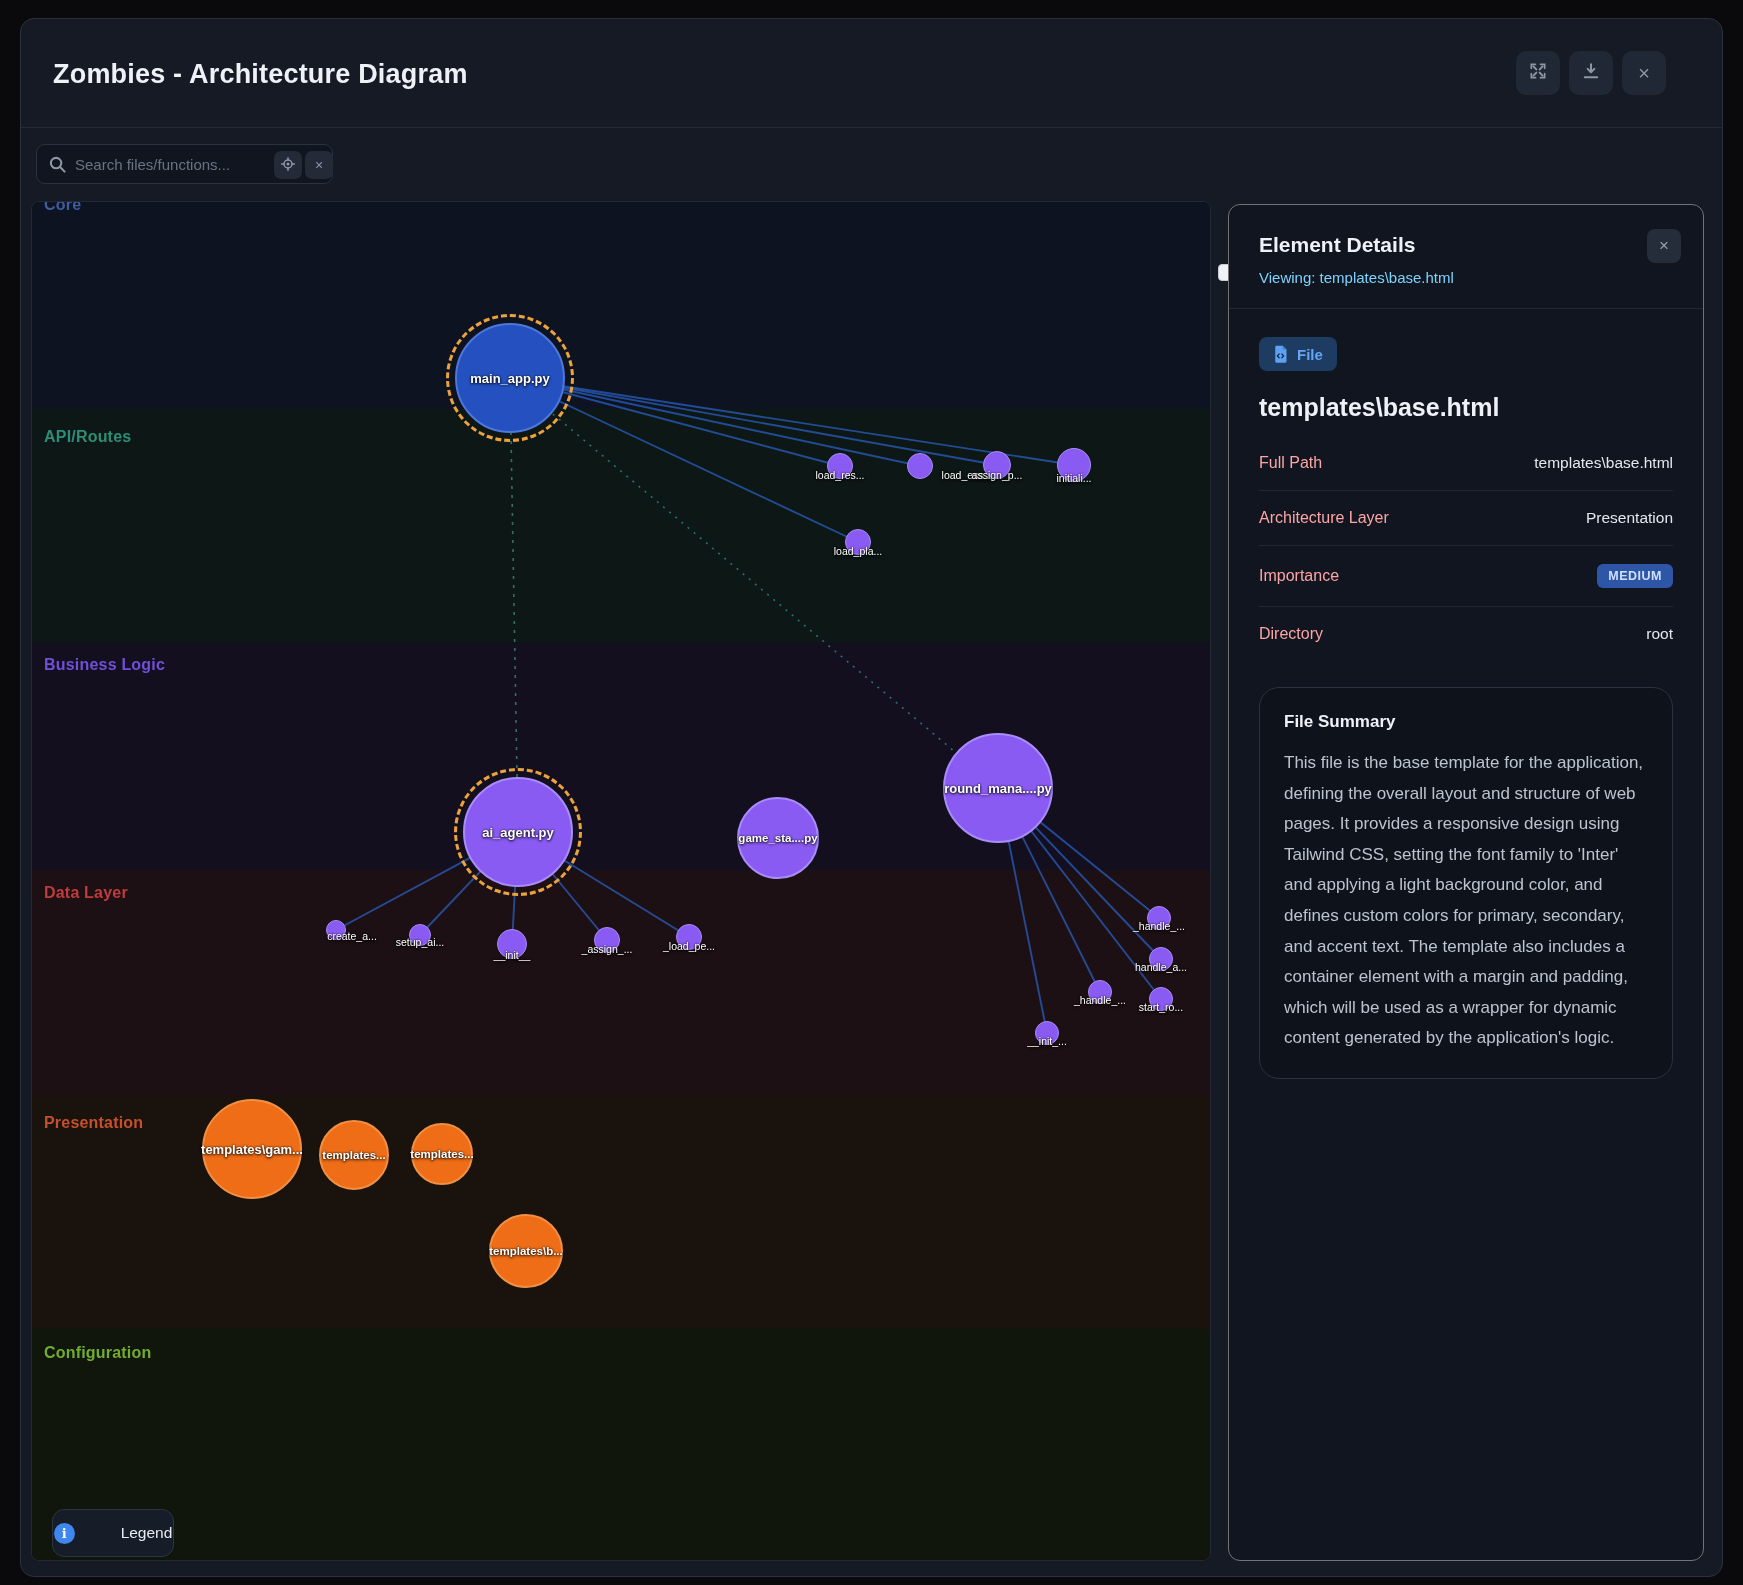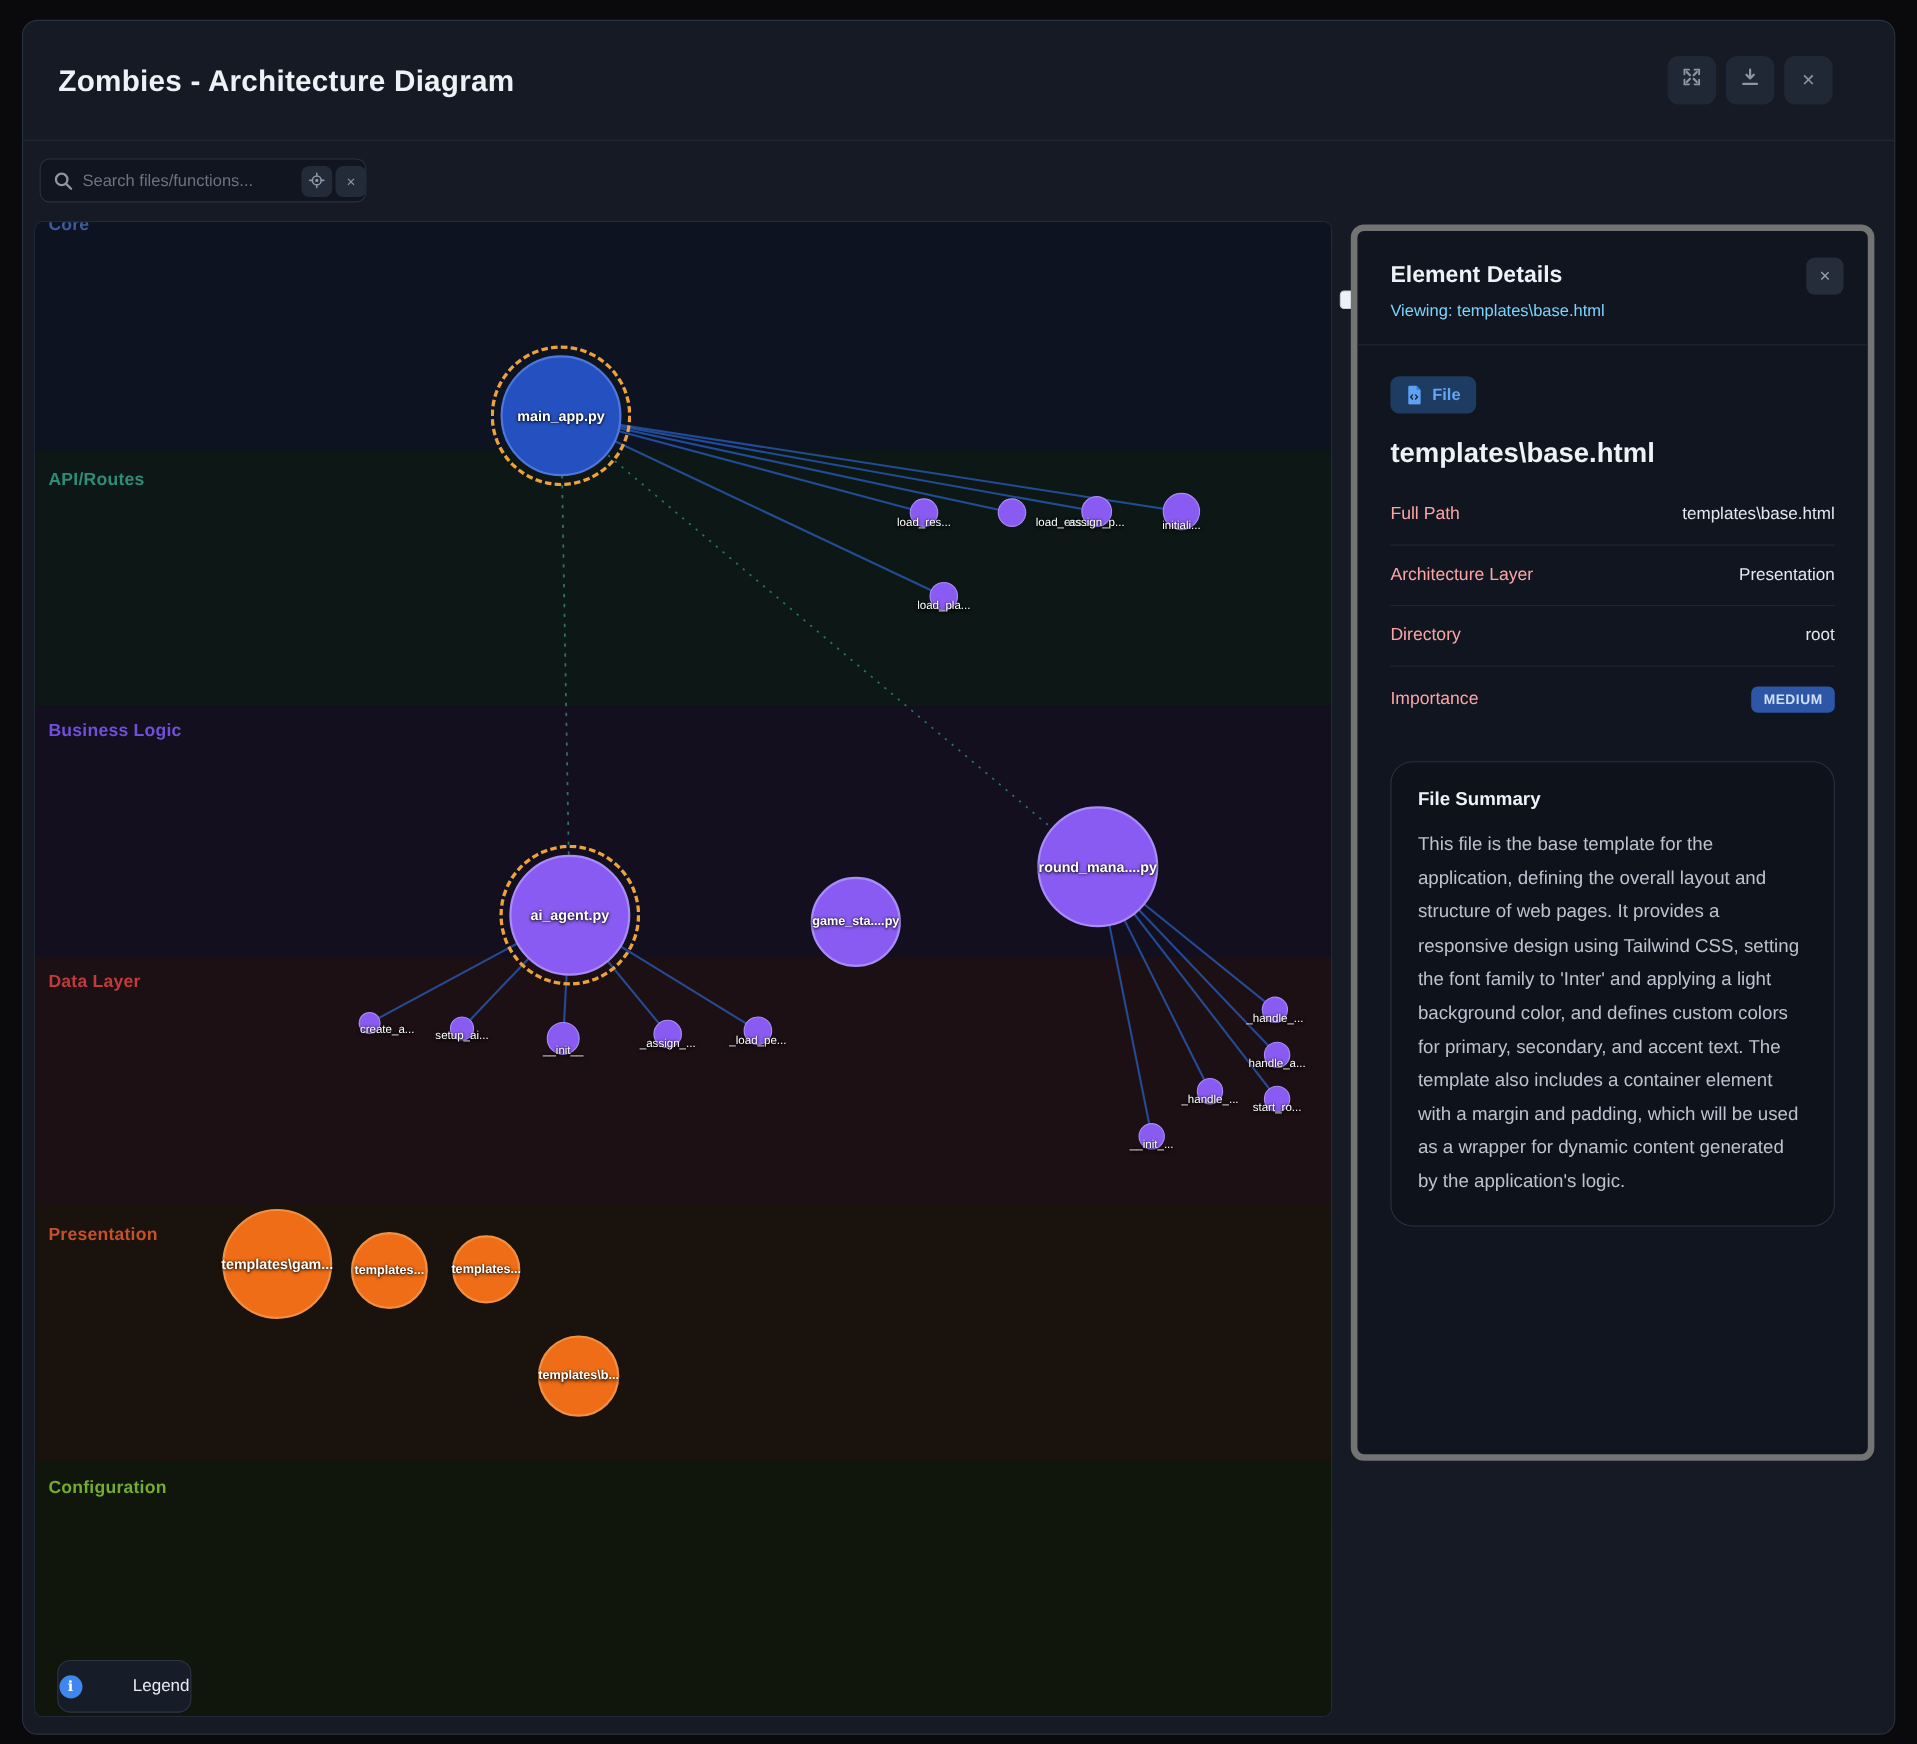--- a/index.html
+++ b/index.html
@@ -50,22 +50,22 @@
   .node-label { position:absolute; z-index:4; color:#ffffff; white-space:nowrap; transform:translate(-50%,-50%);
                 text-shadow:0 1px 3px rgba(0,0,0,.95), 0 0 2px rgba(0,0,0,.8); pointer-events:none; }
   .legend-btn { position:absolute; left:20px; bottom:3px; width:122px; height:48px; background:#161c28;
                 border:1px solid #2c3444; border-radius:12px; display:flex; align-items:center; justify-content:center;
                 gap:10px; z-index:5; cursor:pointer; }
   .info-ic { width:21px; height:21px; border-radius:50%; background:#3f86ee; color:#fff; font-weight:bold;
              font-family:"DejaVu Serif", serif; font-size:13px; display:flex; align-items:center; justify-content:center; }
   .legend-label { color:#e8ebf0; font-size:15.5px;margin-left:36px; }
 
   
-  #panel { position:absolute; left:1207px; top:185px; width:476px; height:1124px; background:#10151f;
-           border:6px solid #737373; border-radius:12px; overflow:hidden; }
+  #panel { position:absolute; left:1207px; top:185px; width:476px; height:1357px; background:#10151f;
+           border:1px solid #737373; border-radius:12px; overflow:hidden; }
   .panel-header { position:relative; padding:28px 30px 22px 30px; border-bottom:1px solid #222936; }
   .panel-title { font-size:21px; font-weight:bold; color:#eef1f6; }
   .panel-viewing { margin-top:12px; color:#7dd3fc; font-size:15px; }
   .panel-close { position:absolute; right:22px; top:24px; width:34px; height:34px; background:#252c3a; border-radius:8px;
                  color:#98a0b0; display:flex; align-items:center; justify-content:center; font-size:17px; cursor:pointer; }
   .panel-body { padding:28px 30px; }
   .type-badge { display:inline-flex; align-items:center; gap:9px; background:#1e3b61; color:#63a6f7;
                 border-radius:8px; padding:8px 14px; font-size:15px; font-weight:600; }
   .file-title { margin-top:22px; font-size:25px; font-weight:bold; color:#eef1f6; }
   .rows { margin-top:14px; }
@@ -282,26 +282,26 @@
       <div class="rows" id="panel-rows">
           <div class="drow">
             <span class="drow-label">Full Path</span>
             <span class="drow-value">templates\base.html</span>
           </div>
           <div class="drow">
             <span class="drow-label">Architecture Layer</span>
             <span class="drow-value">Presentation</span>
           </div>
           <div class="drow">
+            <span class="drow-label">Importance</span>
+            <span class="medium-badge">MEDIUM</span>
+          </div>
+          <div class="drow">
             <span class="drow-label">Directory</span>
             <span class="drow-value">root</span>
-          </div>
-          <div class="drow">
-            <span class="drow-label">Importance</span>
-            <span class="medium-badge">MEDIUM</span>
           </div>
         </div>
       <div class="summary-card">
         <div class="summary-title">File Summary</div>
         <div class="summary-text">This file is the base template for the application, defining the overall layout and structure of web pages. It provides a responsive design using Tailwind CSS, setting the font family to 'Inter' and applying a light background color, and defines custom colors for primary, secondary, and accent text. The template also includes a container element with a margin and padding, which will be used as a wrapper for dynamic content generated by the application's logic.</div>
       </div>
     </div>
   </div>
 
 </div>

